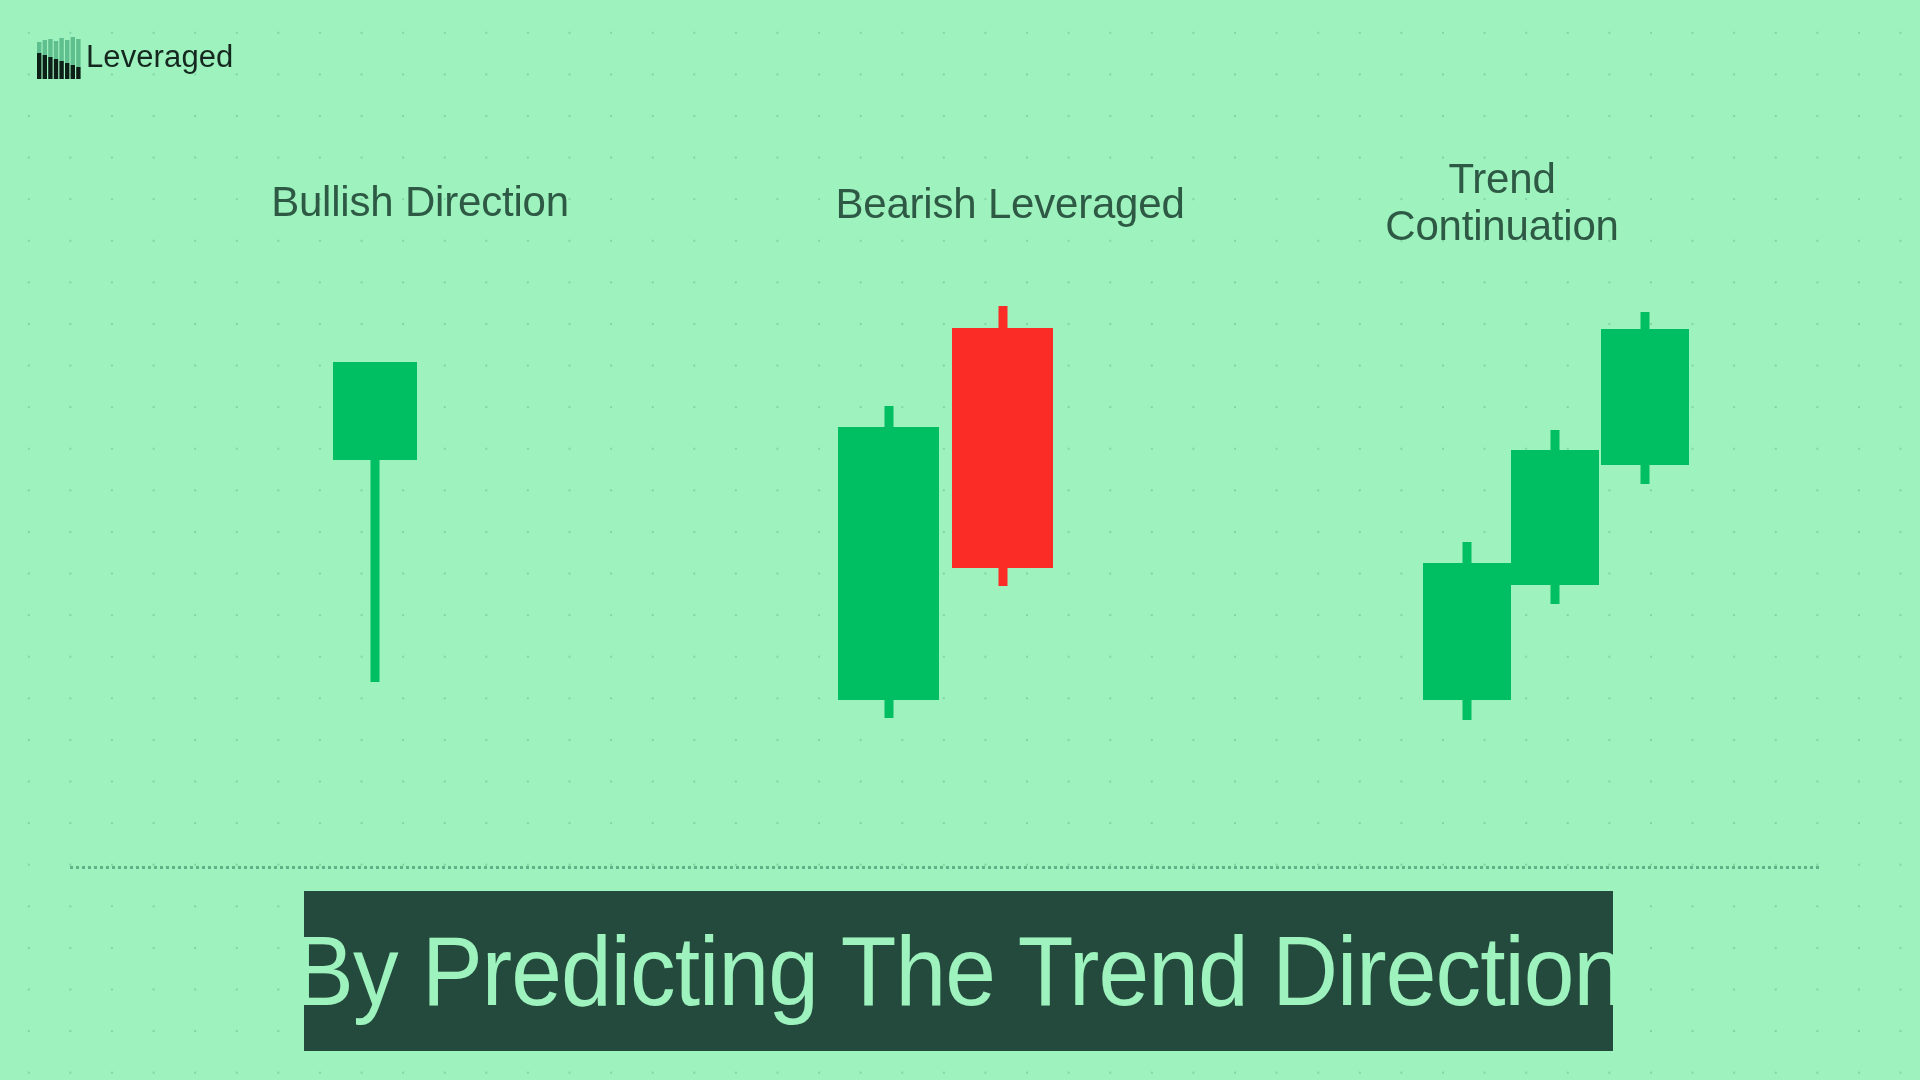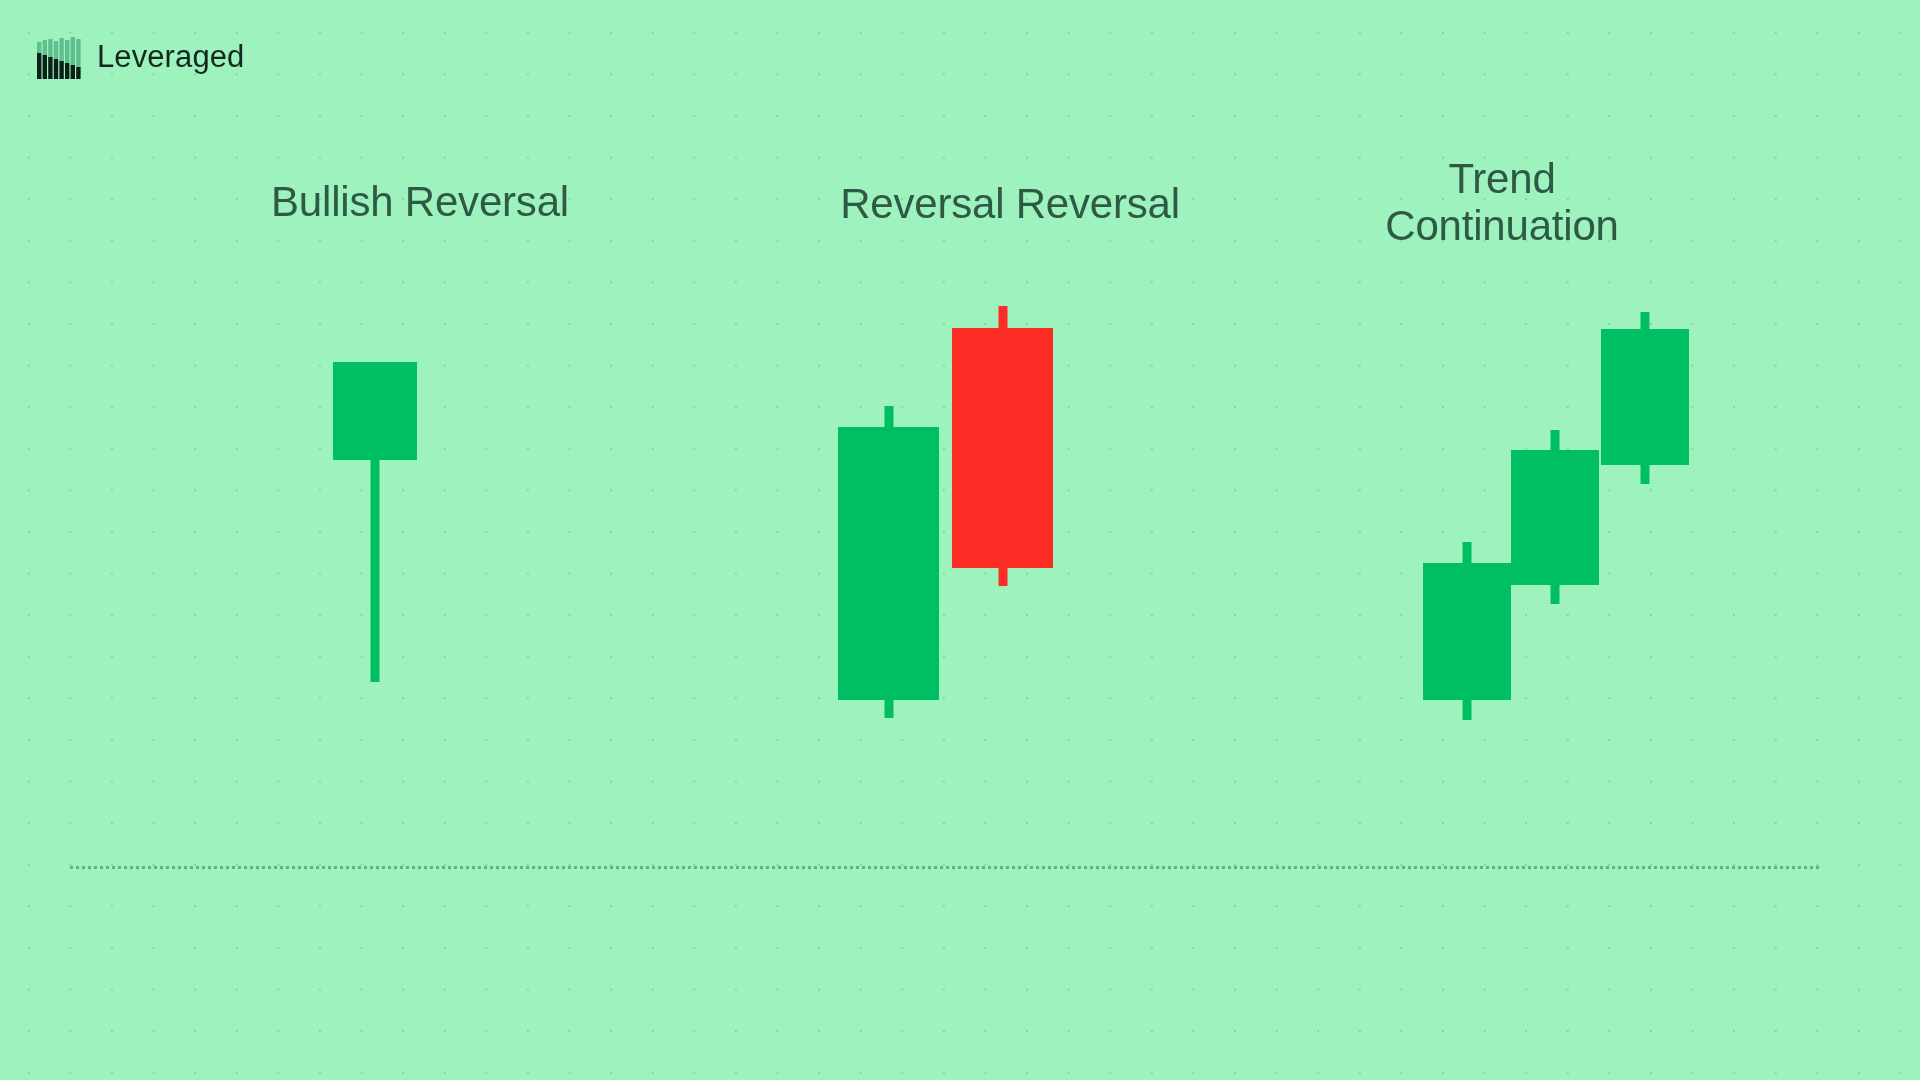--- a/index.html
+++ b/index.html
@@ -18,21 +18,21 @@
     background-color:#9df2bd;
     background-image:
       radial-gradient(circle, rgba(60,150,100,0.30) 1.1px, transparent 1.3px);
     background-size:41.6px 41.6px;
     background-position:8px 12px;
   }
 
   
   #brand {
     position:absolute; left:36px; top:33px;
-    display:flex; align-items:center; gap:13px;
+    display:flex; align-items:center; gap:2px;
   }
   #brand-mark {
     width:48px; height:47px;
     display:block;
   }
   #brand-name {
     font-size:31px;
     font-weight:400;
     letter-spacing:0.1px;
     color:#15281f;
@@ -125,22 +125,22 @@
           <rect x="34.6" y="32" width="4.4" height="14" fill="#0c2018"></rect>
           <rect x="34.6" y="4" width="4.4" height="28" fill="#5fbf8e"></rect>
           <rect x="40.2" y="34" width="4.4" height="12" fill="#0c2018"></rect>
           <rect x="40.2" y="6" width="4.4" height="28" fill="#5fbf8e"></rect>
         </g>
       </svg>
     </span>
     <span id="brand-name">Leveraged</span>
   </div>
 
-  <div class="caption" id="caption-bullish">Bullish Reversal</div>
-  <div class="caption" id="caption-bearish">Reversal Reversal</div>
+  <div class="caption" id="caption-bullish">Bullish Direction</div>
+  <div class="caption" id="caption-bearish">Bearish Leveraged</div>
   <div class="caption" id="caption-trend">Trend
 Continuation</div>
 
   <div id="candles-layer">
       <div>
         <div class="candle" style="left: 333px; top: 362px; width: 84px; height: 320px;">
           <div class="wick" style="top: 0px; height: 320px; background: rgb(0, 191, 99);"></div>
           <div class="body" style="top: 0px; height: 98px; background: rgb(0, 191, 99);"></div>
         </div>
       </div>
@@ -165,14 +165,17 @@
         </div>
         <div class="candle" style="left: 1601px; top: 312px; width: 88px; height: 172px;">
           <div class="wick" style="top: 0px; height: 172px; background: rgb(0, 191, 99);"></div>
           <div class="body" style="top: 17px; height: 136px; background: rgb(0, 191, 99);"></div>
         </div>
       </div>
     </div>
 
   <div id="divider"></div>
 
+  <div id="banner">
+    <span id="banner-text">By Predicting The Trend Direction</span>
+  </div>
 
 </div>
 
 </body></html>

